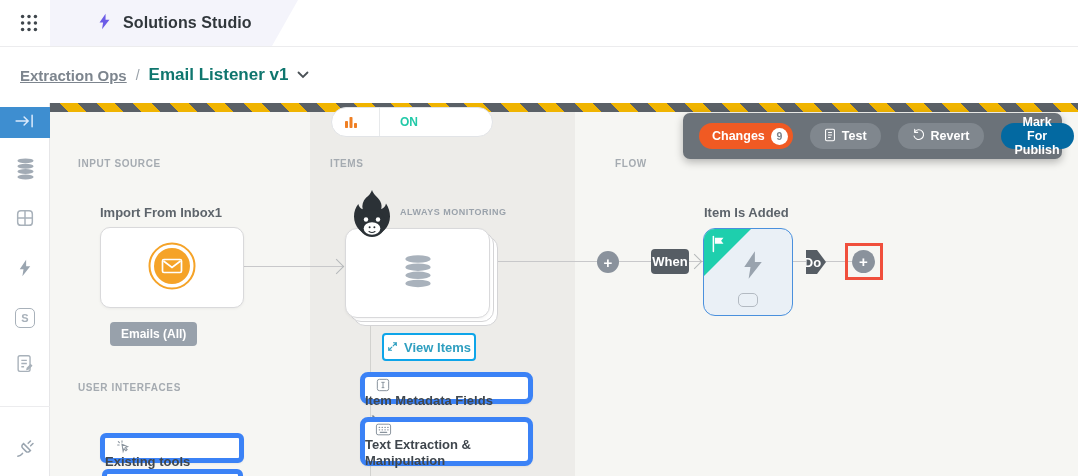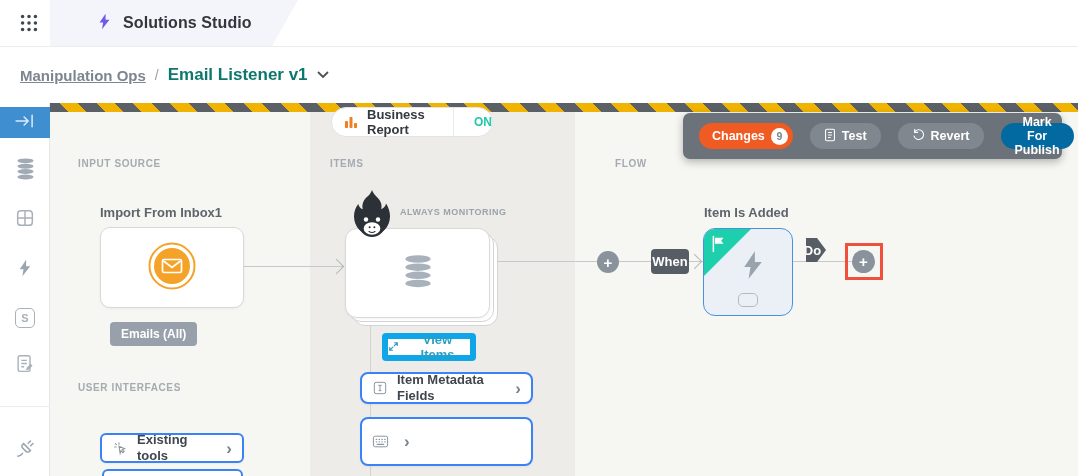--- a/index.html
+++ b/index.html
@@ -61,26 +61,26 @@
   .card { position:absolute; background:#fff; border:1px solid #d9d9db; border-radius:10px;
           box-shadow:0 1px 3px rgba(0,0,0,.05); z-index:2; cursor:pointer; }
   .stack-layer { position:absolute; background:#fff; border:1px solid #d4d4d6; border-radius:12px; z-index:1; }
 
   .email-badge { position:absolute; background:#98a1ab; color:#fff; font-size:12px; font-weight:700;
                  padding:5px 11px; border-radius:4px; z-index:2; cursor:pointer; }
 
   .monitor-label { position:absolute; font-size:9px; font-weight:700; letter-spacing:.5px; color:#9aa2ab; z-index:3; }
   .flame { position:absolute; z-index:4; }
 
-  .view-items { position:absolute; background:#fff; border:6px solid #0ea5e9; border-radius:4px; color:#2f9fc0;
+  .view-items { position:absolute; background:#fff; border:2px solid #0ea5e9; border-radius:4px; color:#2f9fc0;
                 font-size:13px; font-weight:700; display:flex; align-items:center; justify-content:center; gap:6px;
                 cursor:pointer; z-index:3; }
 
-  .tool-btn { position:absolute; background:#fff; border:2px solid #3b82f6; border-radius:8px;
-              box-shadow:0 1px 2px rgba(0,0,0,.05); display:flex; align-items:center; z-index:2; cursor:pointer; }
+  .tool-btn { position:absolute; background:#fff; border:5px solid #3b82f6; border-radius:8px;
+              box-shadow:0 1px 2px rgba(0,0,0,.05); display:flex; z-index:2; cursor:pointer;flex-direction:column; }
   .tool-btn .ticon { margin:0 9px 0 10px; display:inline-flex; flex:0 0 auto; }
   .tool-btn .tlabel { font-size:13px; font-weight:700; color:#3f464d; line-height:1.25; flex:1; }
   .tool-btn .tchev { margin:0 10px 0 6px; color:#76838f; font-size:17px; font-weight:700; line-height:1; }
 
   
   .plus-circle { position:absolute; background:#8a929c; border-radius:50%; color:#fff; display:flex;
                  align-items:center; justify-content:center; font-size:15px; font-weight:700; z-index:2; cursor:pointer; }
   .flow-tag { position:absolute; background:#565d64; color:#fff; font-size:13px; font-weight:700;
               display:flex; align-items:center; justify-content:center; z-index:2; }
   .tag-when { border-radius:4px; }
@@ -134,41 +134,40 @@
         <svg width="17" height="19" viewBox="0 0 24 24">
             <path d="M13.5 1 5 13.5h5L8.5 23 19 9.5h-5.5L13.5 1z" fill="#6c5ce7"></path>
           </svg>
       </span>
       <span class="brand-title">Solutions Studio</span>
     </div>
   </header>
 
   <div class="subheader">
     <div class="crumbs">
-      <a class="crumb-parent">Manipulation Ops</a>
+      <a class="crumb-parent">Extraction Ops</a>
       <span class="crumb-sep">/</span>
       <span class="crumb-current">Email Listener v1</span>
       <span class="crumb-caret">
         <svg width="12" height="8" viewBox="0 0 12 8">
             <path d="M1.5 1.5 6 6l4.5-4.5" fill="none" stroke="#4a5156" stroke-width="1.8" stroke-linecap="round"></path>
           </svg>
       </span>
     </div>
 
     <div class="hpill pill-br">
       <span class="picon">
         <svg width="14" height="14" viewBox="0 0 14 14">
             <g fill="#ef7f23">
           <rect x="1" y="6" width="3" height="7" rx="0.8"></rect>
               <rect x="5.5" y="2" width="3" height="11" rx="0.8"></rect>
               <rect x="10" y="8" width="3" height="5" rx="0.8"></rect>
         </g>
           </svg>
       </span>
-      <span class="plabel">Business Report</span>
       <span class="pill-div"></span>
       <span class="state-on">ON</span>
     </div>
 
   </div>
 
   <div class="hazard"></div>
 
   <aside class="sidebar">
     <button class="expand-btn">
@@ -316,20 +315,21 @@
       <span class="tchev">›</span>
     </div>
 
     <div class="tool-btn" style="left:310px; top:305px; width:173px; height:49px">
       <span class="ticon">
         <svg width="17" height="15" viewBox="0 0 24 20" fill="none" stroke="#8a949e" stroke-width="1.4">
           <rect x="2" y="2.5" width="20" height="15" rx="2.5"></rect>
           <path d="M6 7h.5M10 7h.5M14 7h.5M18 7h.5M6 10.5h.5M10 10.5h.5M14 10.5h.5M18 10.5h.5M7.5 14h9" stroke-linecap="round" stroke-width="1.8"></path>
         </svg>
       </span>
+      <span class="tlabel" style="max-width:110px">Text Extraction &amp; Manipulation</span>
       <span class="tchev">›</span>
     </div>
 
     <span class="plus-circle" style="left:547px; top:139px; width:22px; height:22px">
         <span>+</span>
       </span>
     <span class="flow-tag tag-when" style="left:601px; top:137px; width:38px; height:25px">When</span>
 
     <span class="node-title" style="left:654px; top:93px">Item Is Added</span>
     <div class="flow-node">
@@ -340,21 +340,21 @@
         </svg>
       </span>
       <span class="node-bolt">
         <svg width="30" height="36" viewBox="0 0 24 24">
             <path d="M13.5 1 5 13.5h5L8.5 23 19 9.5h-5.5L13.5 1z" fill="#99a3ae"></path>
           </svg>
       </span>
       <span class="node-check"></span>
     </div>
 
-    <span class="flow-tag tag-do" style="left:756px; top:126px; width:20px; height:24px">Do</span>
+    <span class="flow-tag tag-do" style="left:756px; top:138px; width:20px; height:24px">Do</span>
     <span class="plus-circle" style="left:802px; top:138px; width:23px; height:23px">
         <span>+</span>
       </span>
     <span class="red-box" style="left:795px; top:131px; width:38px; height:37px"></span>
   </main>
 
   <div class="panel">
     <button class="ppill ppill-changes">
       <span>Changes</span>
       <span class="count-badge">9</span>

